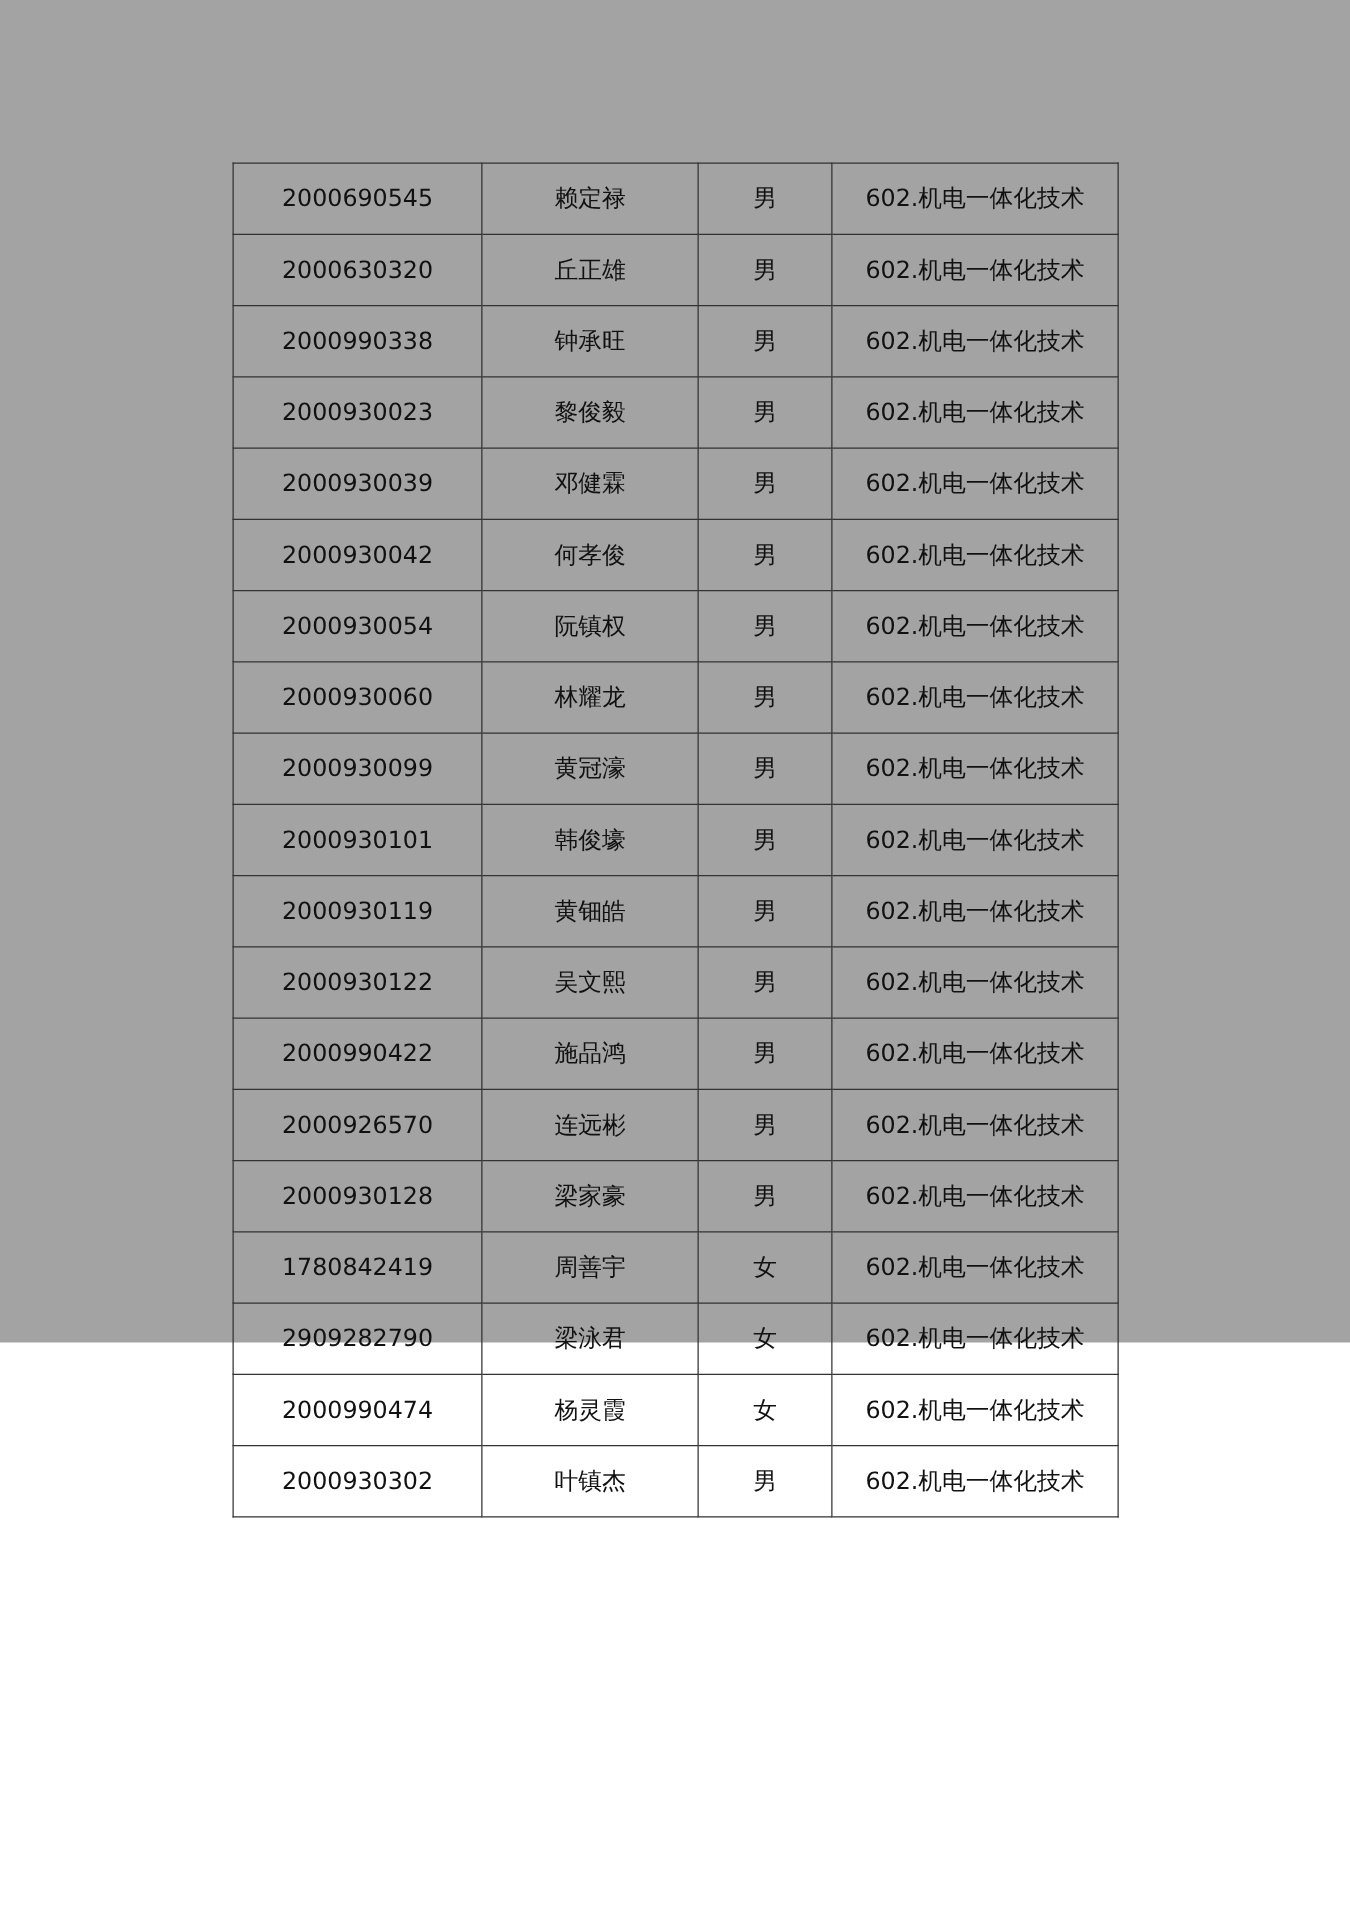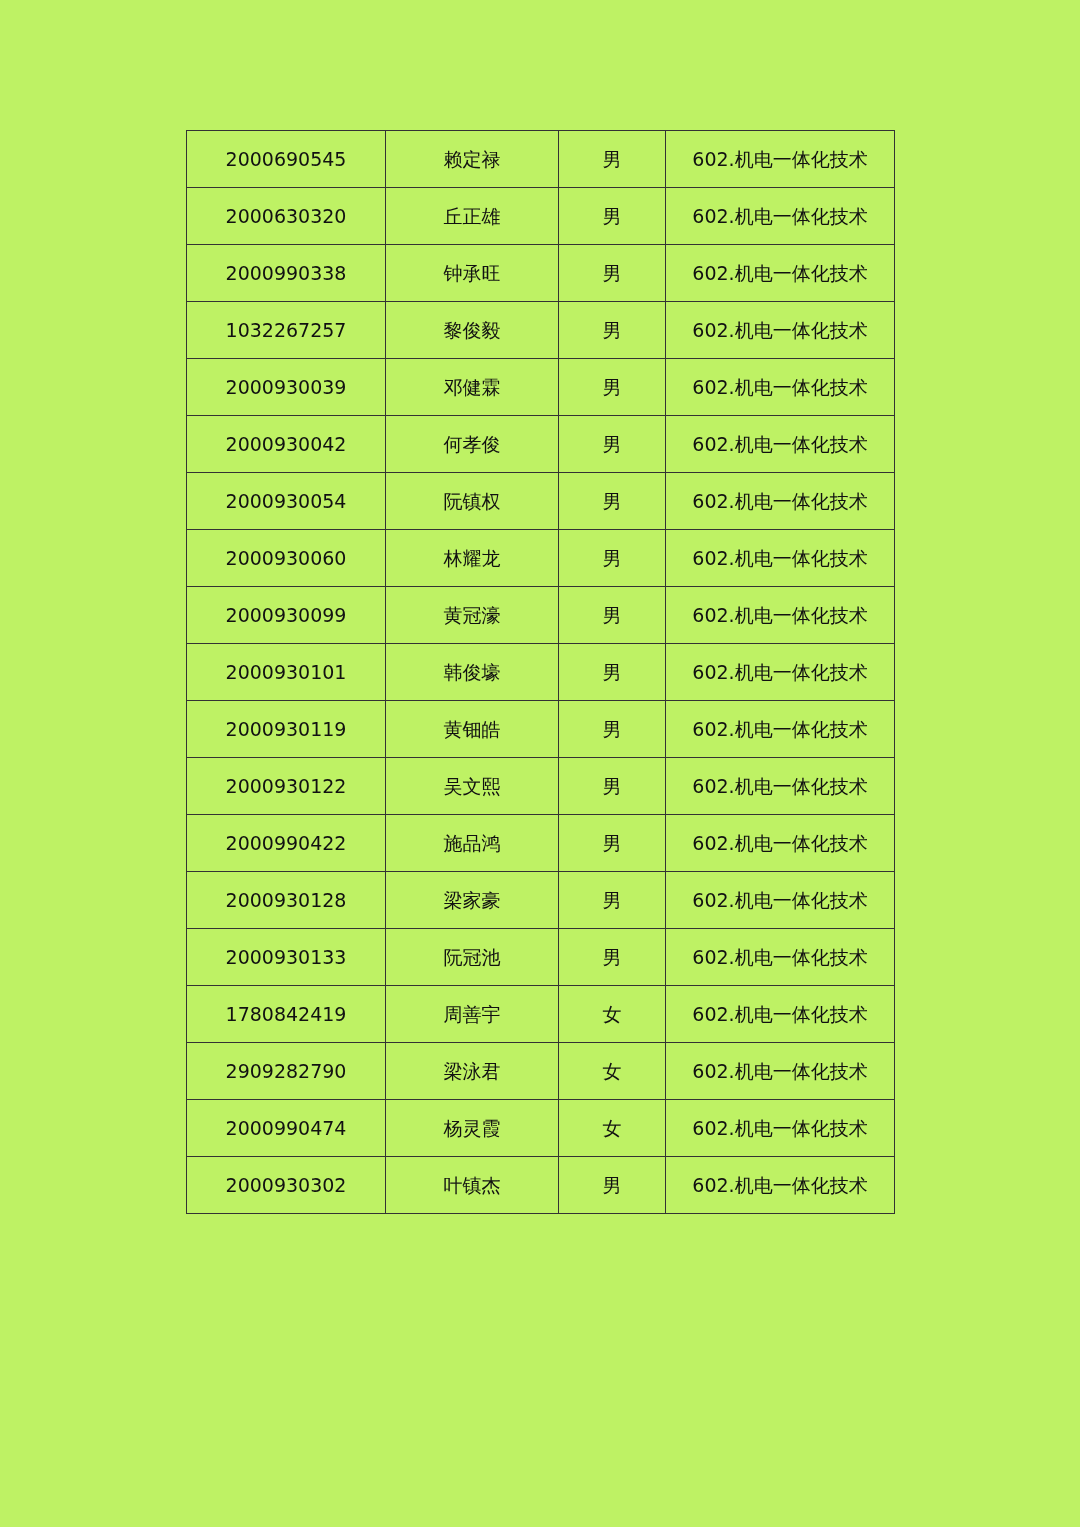--- a/index.html
+++ b/index.html
@@ -1,18 +1,18 @@
 <!DOCTYPE html>
 <html><head>
 <meta charset="utf-8">
 <style>
   html, body { margin: 0; padding: 0; background: #ffffff; }
   body { width: 1080px; height: 1527px; position: relative; overflow: hidden;
          font-family: "DejaVu Sans", "Liberation Sans", sans-serif; color: #111; }
-  .page { position: absolute; left: 0; top: 0; width: 1080px; height: 1527px; background: #bef264; }
+  .page { position: absolute; left: 0; top: 0; width: 1080px; height: 1074px; background: #a3a3a3; }
   table.roster {
     position: absolute; left: 186px; top: 130px;
     width: 708px; border-collapse: collapse; table-layout: fixed;
   }
   table.roster td {
     border: 1.3px solid #333;
     height: 56px; padding: 0;
     text-align: center; vertical-align: middle;
     font-size: 19px; line-height: 1;
     white-space: nowrap; overflow: hidden;
@@ -46,21 +46,21 @@
           <td>男</td>
           <td>602.机电一体化技术</td>
         </tr>
       <tr>
           <td>2000990338</td>
           <td>钟承旺</td>
           <td>男</td>
           <td>602.机电一体化技术</td>
         </tr>
       <tr>
-          <td>1032267257</td>
+          <td>2000930023</td>
           <td>黎俊毅</td>
           <td>男</td>
           <td>602.机电一体化技术</td>
         </tr>
       <tr>
           <td>2000930039</td>
           <td>邓健霖</td>
           <td>男</td>
           <td>602.机电一体化技术</td>
         </tr>
@@ -106,28 +106,28 @@
           <td>男</td>
           <td>602.机电一体化技术</td>
         </tr>
       <tr>
           <td>2000990422</td>
           <td>施品鸿</td>
           <td>男</td>
           <td>602.机电一体化技术</td>
         </tr>
       <tr>
-          <td>2000930128</td>
-          <td>梁家豪</td>
+          <td>2000926570</td>
+          <td>连远彬</td>
           <td>男</td>
           <td>602.机电一体化技术</td>
         </tr>
       <tr>
-          <td>2000930133</td>
-          <td>阮冠池</td>
+          <td>2000930128</td>
+          <td>梁家豪</td>
           <td>男</td>
           <td>602.机电一体化技术</td>
         </tr>
       <tr>
           <td>1780842419</td>
           <td>周善宇</td>
           <td>女</td>
           <td>602.机电一体化技术</td>
         </tr>
       <tr>

